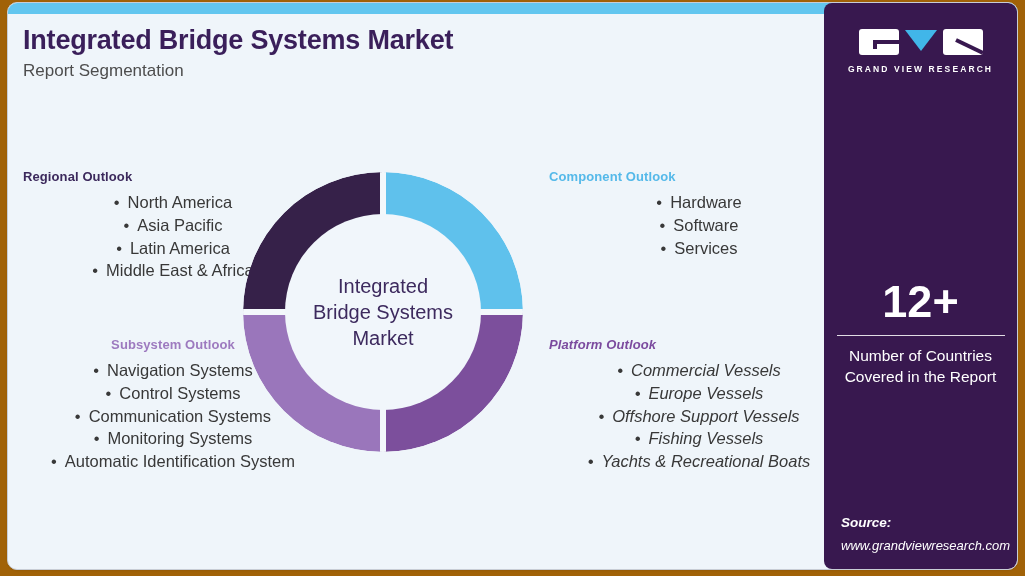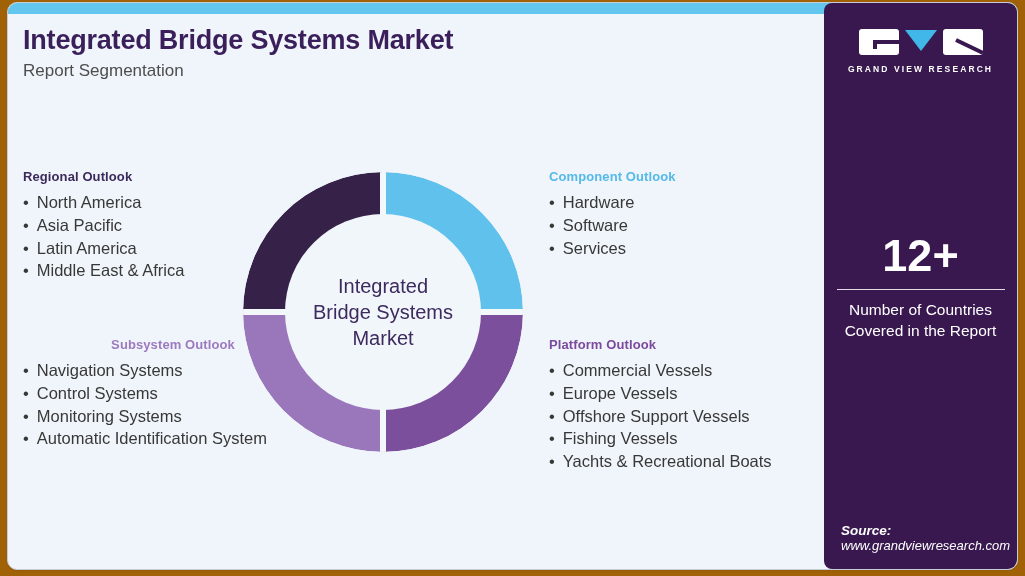--- a/index.html
+++ b/index.html
@@ -14,25 +14,25 @@
   .accent-bar { position:absolute; top:0; left:0; right:0; height:11px; }
 
   .header { position:absolute; left:15px; top:22px; }
   .title { font-size:27px; font-weight:bold; letter-spacing:-0.2px; }
   .subtitle { font-size:17px; color:#4d4d4d; margin-top:5px; }
 
   .section { position:absolute; width:300px; }
   .sec-regional  { left:15px;  top:166px; }
   .sec-subsystem { left:15px;  top:334px; }
   .sec-component { left:541px; top:166px; }
-  .sec-platform  { left:541px; top:334px; }
+  .sec-platform  { left:541px; top:334px;font-style:italic; }
   .section h2 { font-size:13px; font-weight:bold; margin-bottom:7px; letter-spacing:0.1px; }
   .section ul { list-style:none; }
   .section li {
-    font-size:16.5px; color:#383838; line-height:22.8px; white-space:nowrap;
+    font-size:16.5px; color:#383838; line-height:22.8px; white-space:nowrap;text-align:center;
   }
   .section li::before { content:"\2022"; margin-right:8px; color:#383838; }
 
   .donut {
     position:absolute; left:235px; top:169px; width:280px; height:280px;
     border-radius:50%; overflow:hidden;
   }
   .donut-ring { position:absolute; inset:0; border-radius:50%; }
   .donut-gap-h { position:absolute; left:0; right:0; top:137px; height:6px; background:#f3f8fb; }
   .donut-gap-v { position:absolute; top:0; bottom:0; left:137px; width:6px; background:#f3f8fb; }
@@ -44,27 +44,27 @@
   .donut-center-label { font-size:20px; line-height:26px; white-space:pre-line; }
 
   .sidebar {
     position:absolute; right:0; top:0; bottom:0; width:193px;
     border-radius:8px; color:#ffffff;
   }
   .logo { position:absolute; top:26px; left:0; right:0; display:flex; flex-direction:column; align-items:center; }
   .logo-brand { margin-top:9px; font-size:8.5px; font-weight:bold; letter-spacing:2.1px; white-space:nowrap; }
 
   .stat { position:absolute; top:230px; left:0; right:0; text-align:center; }
-  .stat-value { font-size:45px; font-weight:bold; line-height:1; }
+  .stat-value { font-size:45px; font-weight:bold; line-height:1;margin-top:46px; }
   .stat-divider { width:168px; height:1px; background:rgba(255,255,255,0.85); margin:11px auto 9px; }
   .stat-label { font-size:15.5px; line-height:21px; padding:0 6px; }
 
   .source { position:absolute; left:17px; bottom:16px;font-style:italic; }
   .source-label { font-size:13.5px; font-weight:bold; }
-  .source-url { font-size:13px; margin-top:0; }
+  .source-url { font-size:13px; margin-top:8px; }
 </style>
 </head>
 <body>
 
 <div class="page">
   <div class="card">
     <div class="accent-bar" style="background: rgb(98, 198, 239);"></div>
 
     <div class="header">
       <div class="title" style="color: rgb(58, 31, 90);">Integrated Bridge Systems Market</div>
@@ -79,20 +79,21 @@
           <li>Latin America</li>
           <li>Middle East &amp; Africa</li>
         </ul>
     </div>
 
     <div class="section sec-subsystem">
       <h2 style="color: rgb(157, 122, 191); text-align: center;">Subsystem Outlook</h2>
       <ul>
           <li>Navigation Systems</li>
           <li>Control Systems</li>
+          <li>Communication Systems</li>
           <li>Monitoring Systems</li>
           <li>Automatic Identification System</li>
         </ul>
     </div>
 
     <div class="section sec-component">
       <h2 style="color: rgb(85, 185, 233);">Component Outlook</h2>
       <ul>
           <li>Hardware</li>
           <li>Software</li>

